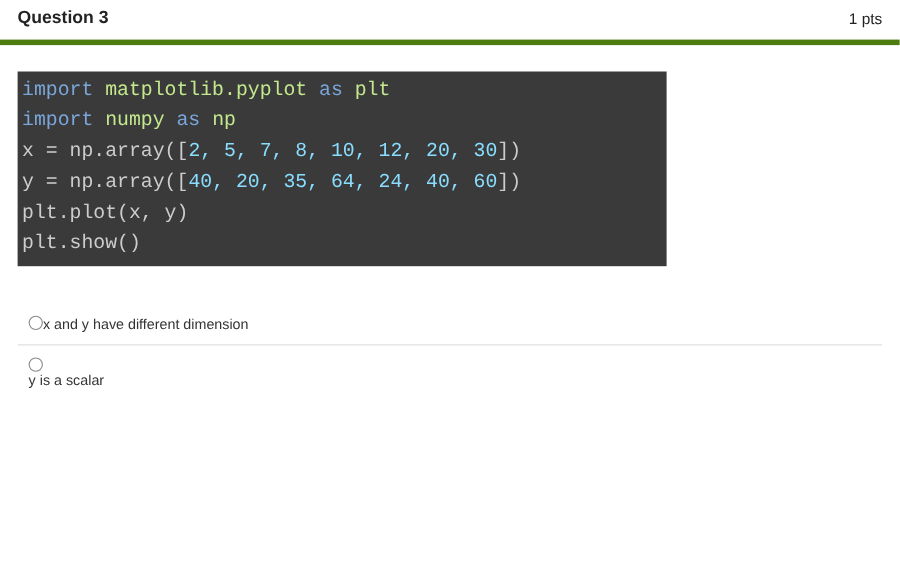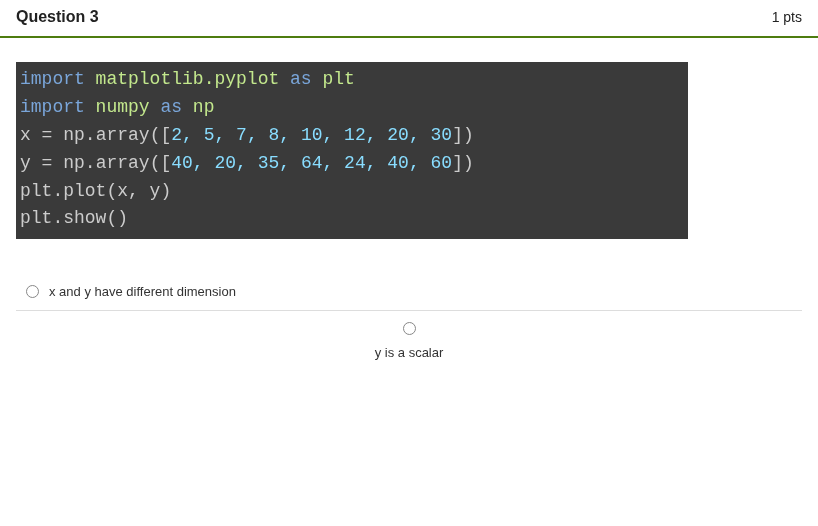--- a/index.html
+++ b/index.html
@@ -8,46 +8,45 @@
     background: #fff;
     color: #212529;
     width: 818px;
     font-size: 14px;
   }
   .header {
     display: flex;
     justify-content: space-between;
     align-items: center;
     padding: 8px 16px 10px 16px;
-    border-bottom: 2px solid #4d7c0f;
+    border-bottom: 5px solid #4d7c0f;
   }
   .q-title { font-weight: 700; font-size: 16px; color: #222; }
   .q-pts   { font-weight: 400; font-size: 14px; color: #222; }
   .body { padding: 24px 16px 6px 16px; }
   .prompt { font-size: 15px; color: #222; margin-bottom: 12px; }
   .code-block {
     background: #3a3a3a;
     font-family: Consolas, "Courier New", monospace;
     font-size: 18px;
     line-height: 1.55;
     padding: 4px 4px 6px 4px;
-    width: 672px;
+    width: 590px;
     white-space: pre;
   }
   .tok-kw  { color: #7aa6da; }   
   .tok-mod { color: #c3e88d; }   
   .tok-id  { color: #cccccc; }   
   .tok-op  { color: #cccccc; }   
   .tok-pn  { color: #cccccc; }   
   .tok-num { color: #89ddff; }   
   .options { margin-top: 34px; }
   .opt {
     display: flex;
-    align-items: center;
-    gap: 10px;
+    align-items: flex-start;
     padding: 11px 10px;
     border-bottom: 1px solid #ddd;
     font-size: 13px;
     color: #333;
   }
   .opt:last-child { border-bottom: none; flex-direction: column; }
   .radio {
     width: 13px; height: 13px;
     border: 1px solid #888;
     border-radius: 50%;

